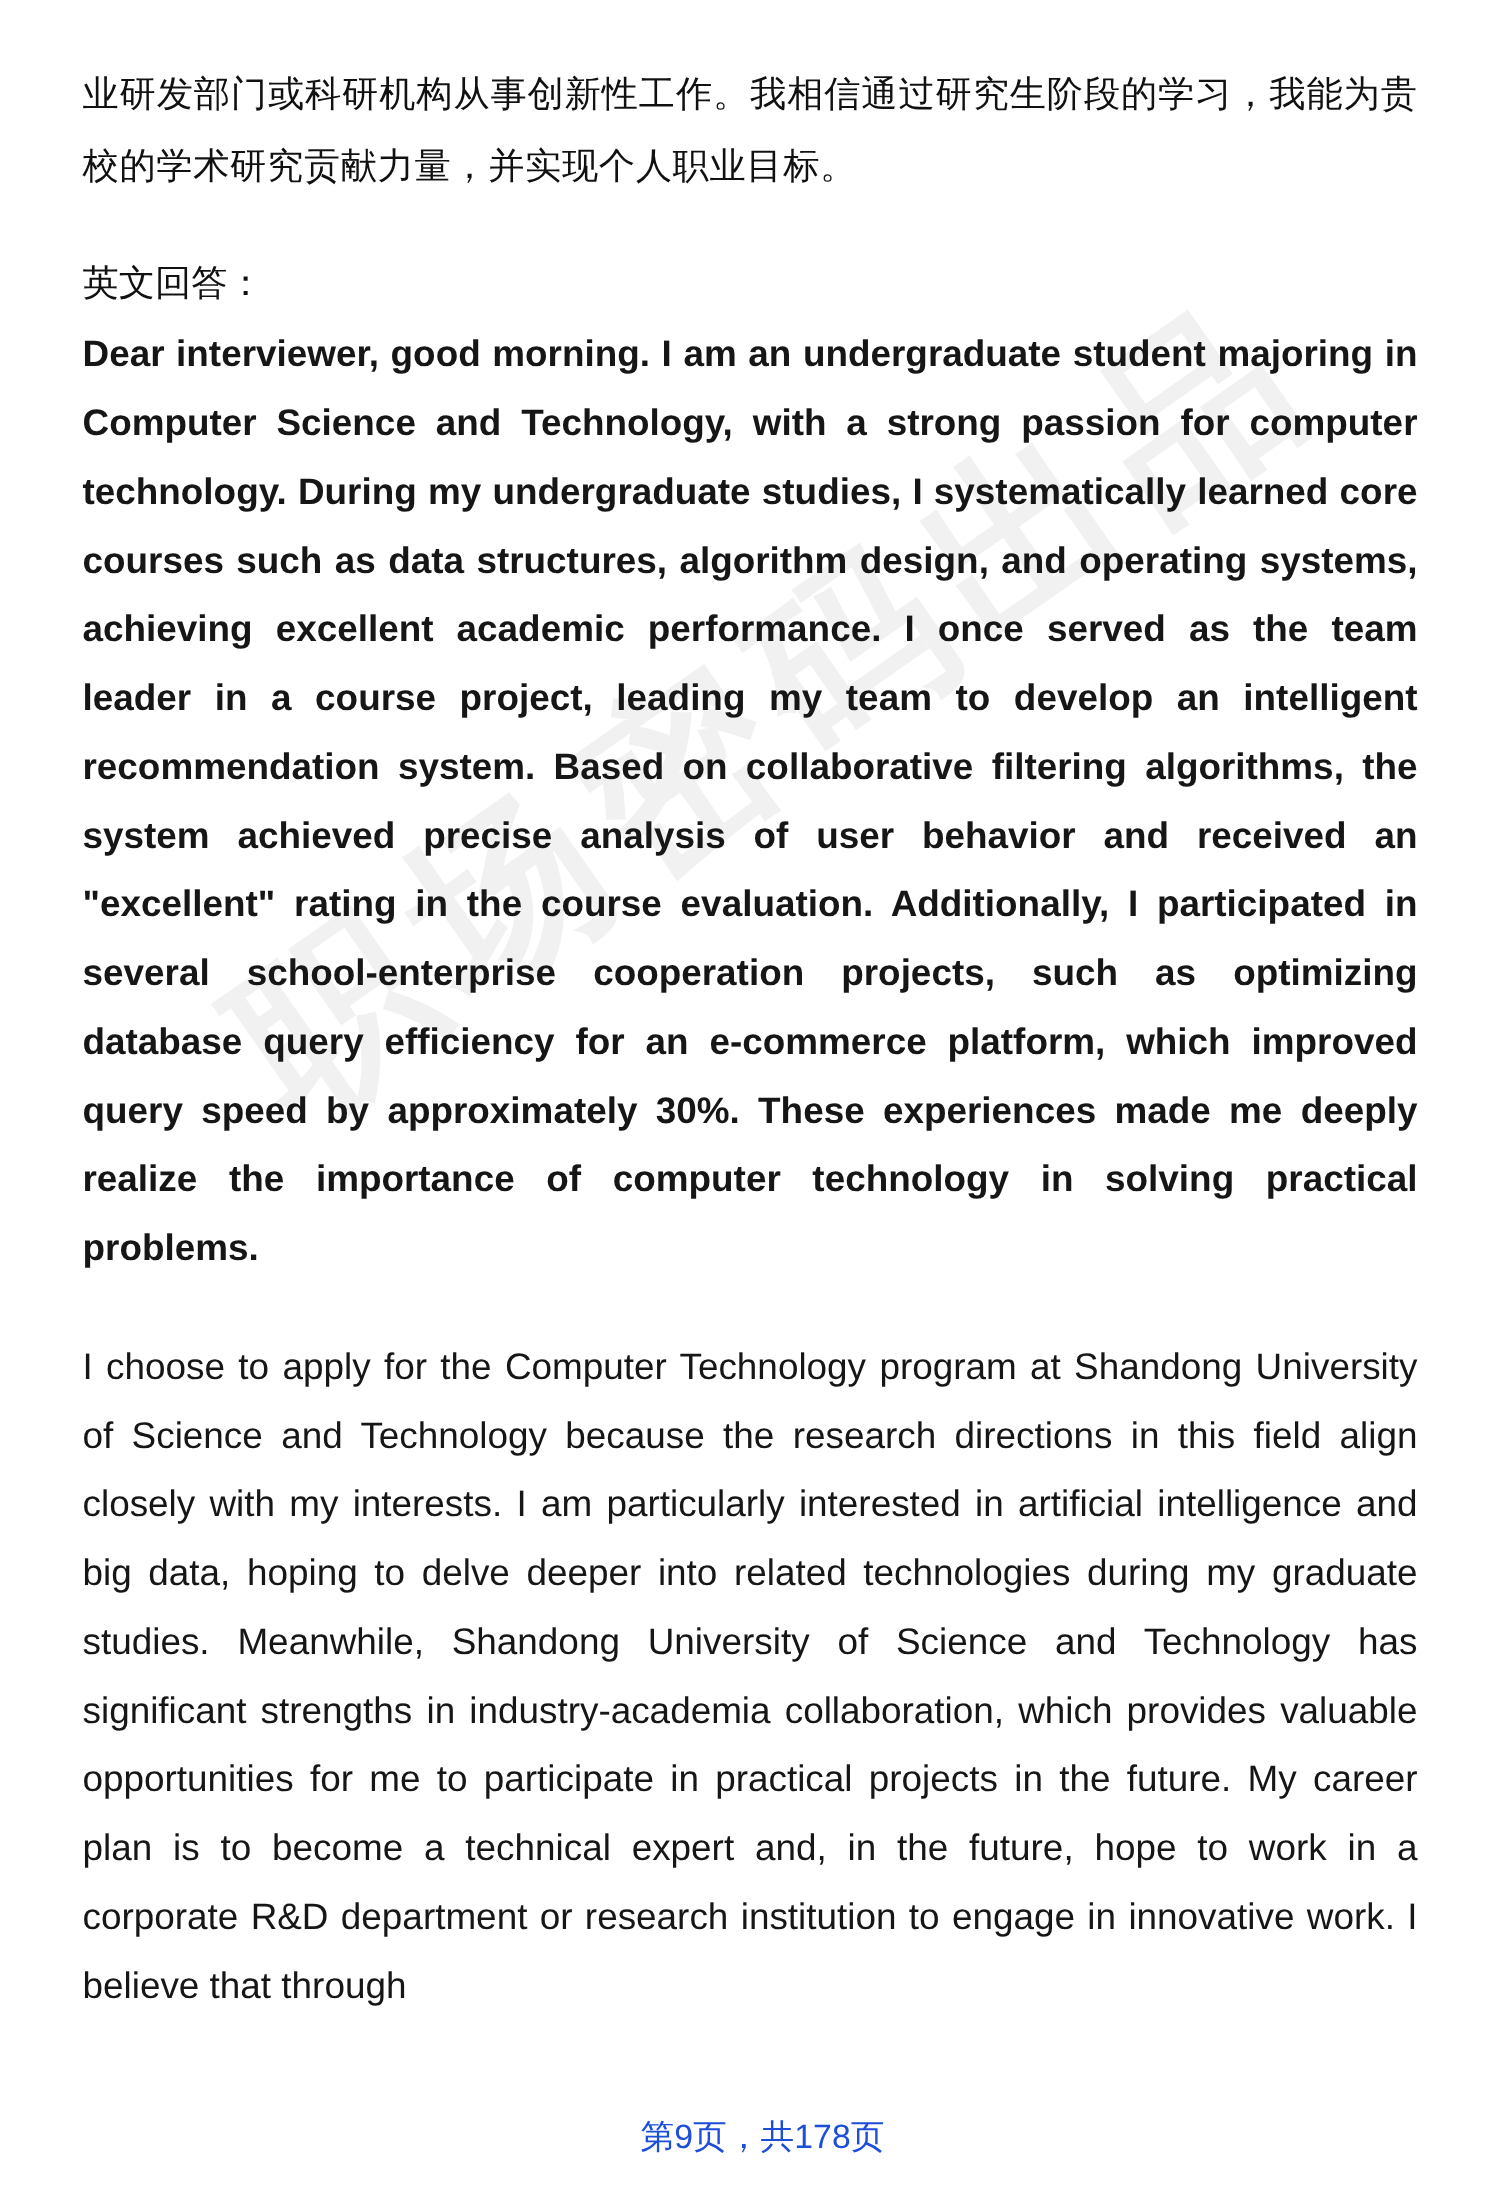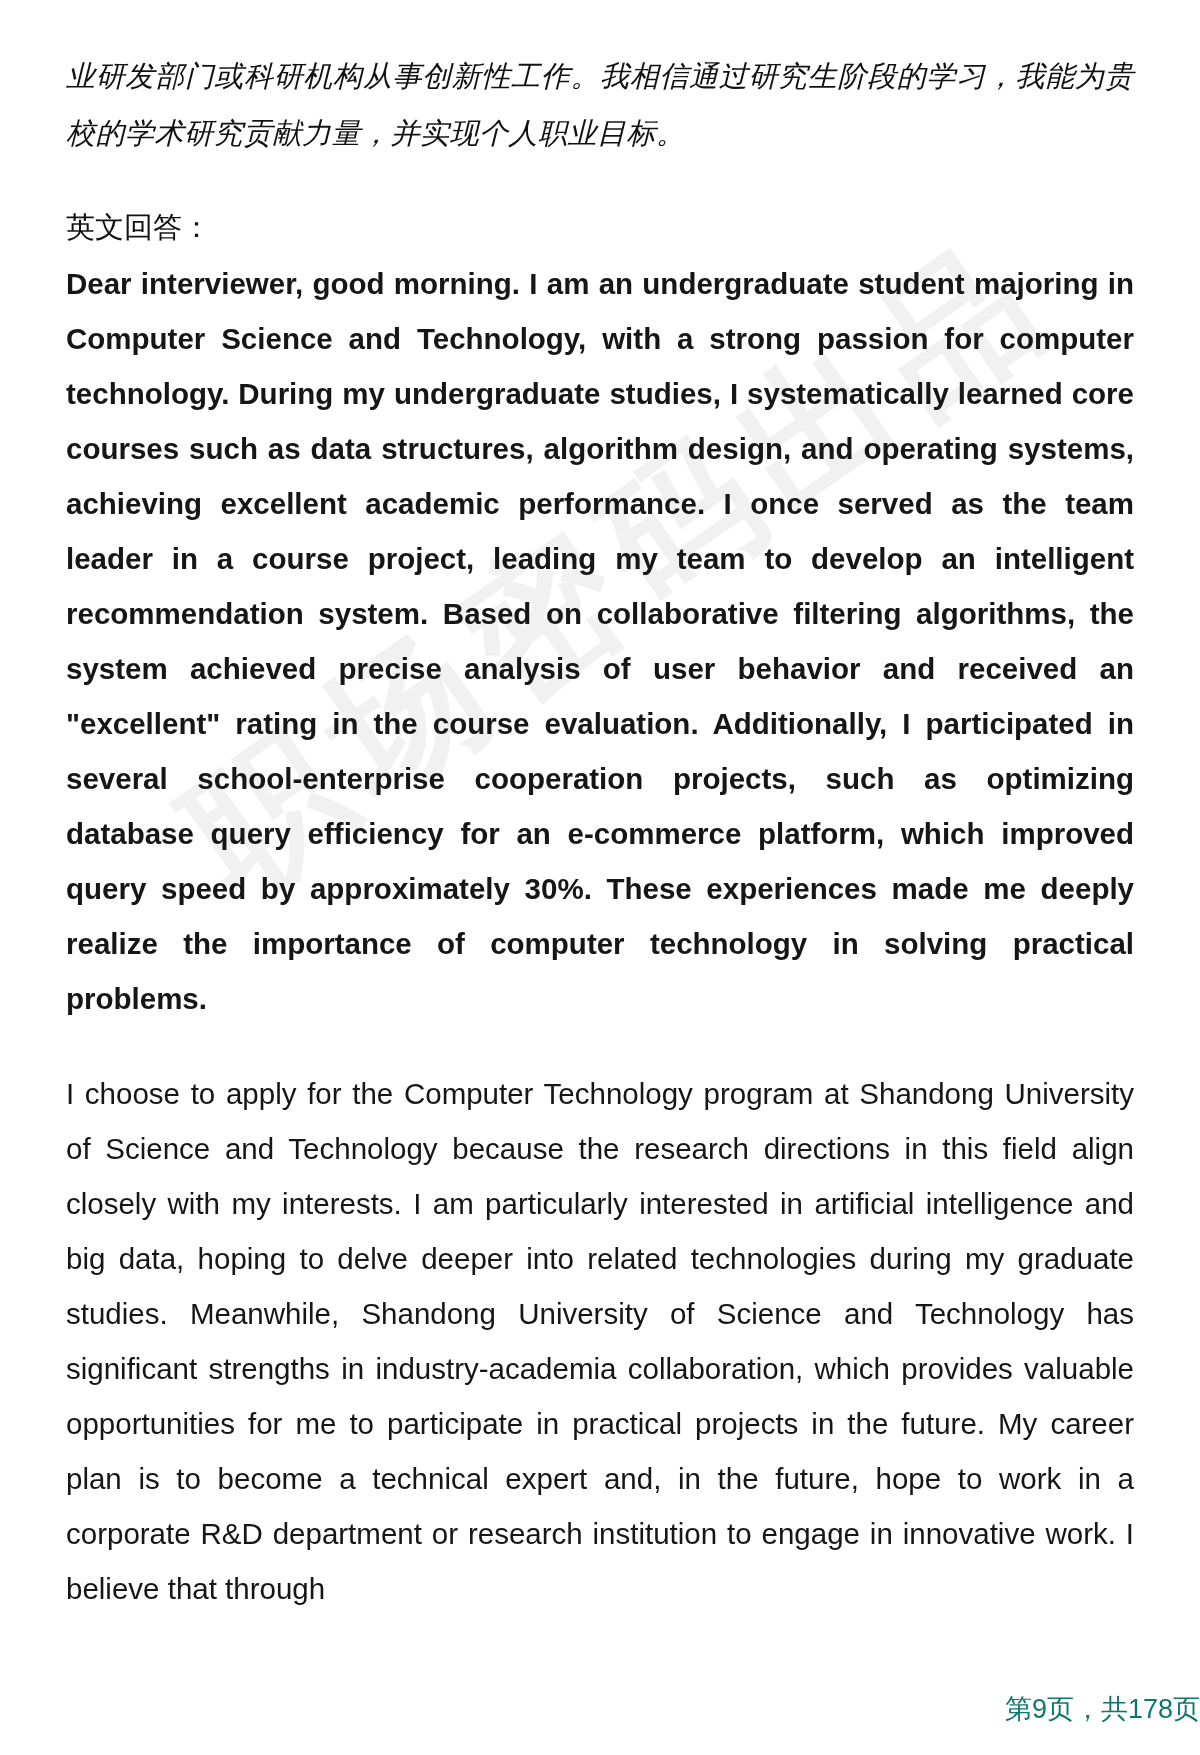--- a/index.html
+++ b/index.html
@@ -20,21 +20,20 @@
     position: relative;
     z-index: 2;
     padding: 48px 66px 0 66px;
   }
   .para-cn {
     font-size: 29px;
     line-height: 57px;
     color: #111111;
     text-align: justify;
     letter-spacing: 0.5px;
-    font-style: italic;
   }
   .label-line {
     margin-top: 40px;
     font-size: 29px;
     line-height: 50px;
     color: #111111;
   }
   .para-en {
     font-size: 29.5px;
     line-height: 55px;
@@ -64,23 +63,23 @@
     white-space: nowrap;
     pointer-events: none;
     user-select: none;
   }
   .footer {
     position: absolute;
     z-index: 2;
     left: 0;
     right: 0;
     bottom: 28px;
-    text-align: right;
+    text-align: center;
     font-size: 27px;
-    color: #0f766e;
+    color: #1d4ed8;
     padding-left: 20px;
   }
 </style>
 </head>
 <body>
 
 <div class="page">
 
   <div class="watermark">职场密码出品</div>
 

